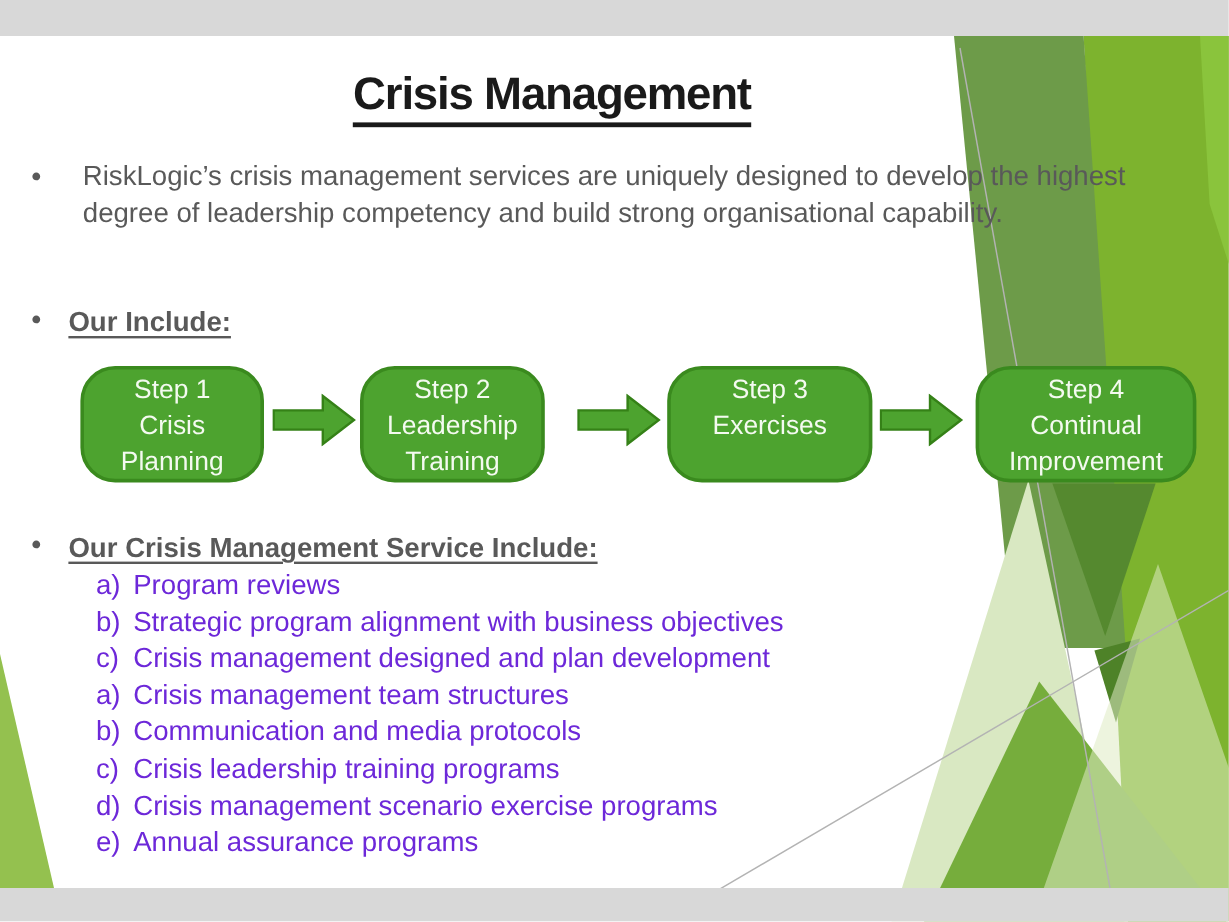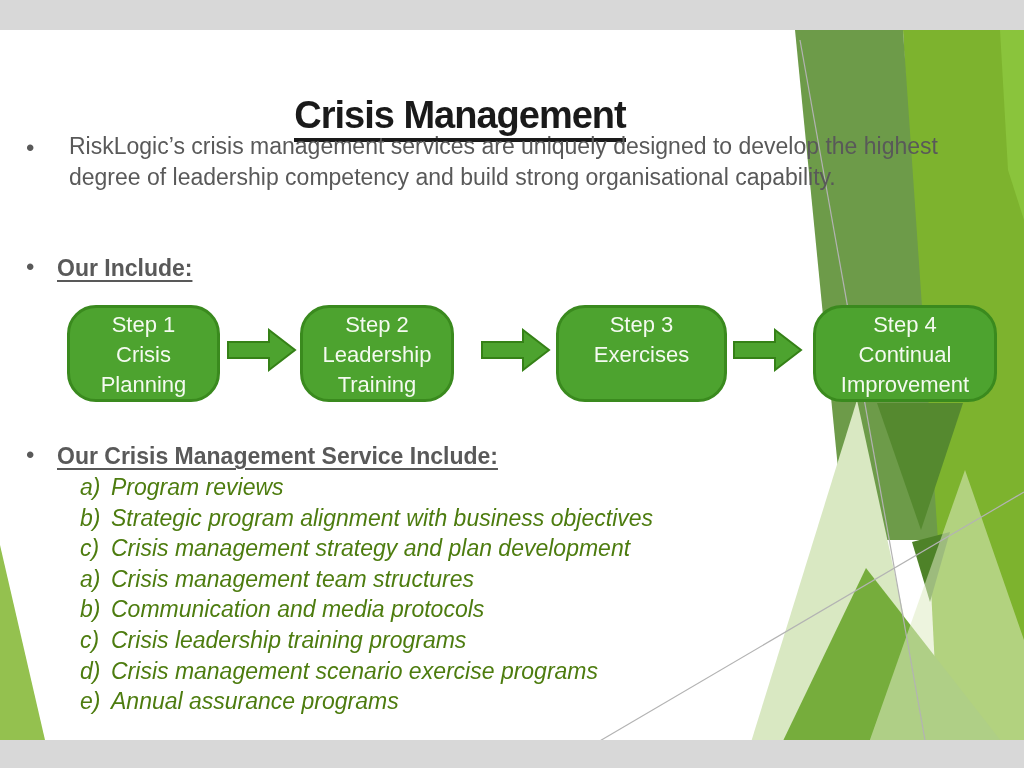--- a/index.html
+++ b/index.html
@@ -8,21 +8,21 @@
     background:#ffffff;
     font-family:"Liberation Sans", sans-serif;
     -webkit-font-smoothing:antialiased;
   }
   .abs{position:absolute;}
   #decor{position:absolute;top:0;left:0;width:1024px;height:768px;z-index:0;}
   #content{position:absolute;top:0;left:0;width:1024px;height:768px;z-index:2;}
 
   .slide-title{
     left:0;top:58px;width:920px;text-align:center;
-    font-size:38px;font-weight:bold;color:#1a1a1a;letter-spacing:-1px;margin-top:36px;
+    font-size:38px;font-weight:bold;color:#1a1a1a;letter-spacing:-1px;
   }
   .slide-title .t-inner{display:inline-block;border-bottom:4px solid #1a1a1a;padding-bottom:1px;}
 
   .bullet{font-size:24px;color:#595959;left:26px;}
   .body-text{color:#595959;font-size:23px;line-height:31px;}
 
   .intro{left:57px;top:131px;width:898px;margin-left:12px;}
 
   .sub-heading{
     font-weight:bold;text-decoration:underline;
@@ -32,21 +32,21 @@
   .step-box{
     box-sizing:border-box;height:97px;border-radius:29px;
     background:#4da32f;border:3px solid #3a8a1e;
     color:#f4faf0;font-size:22px;line-height:30px;text-align:center;
     padding-top:2px;
   }
   .step-box span{display:block;}
   .arrow{top:328px;width:70px;height:44px;}
 
   .svc-list{left:80px;top:472px;width:760px;}
-  .svc-row{height:30.6px;color:#4d7c0f;font-size:23px;line-height:30.6px;white-space:nowrap;font-style:italic;}
+  .svc-row{height:30.6px;color:#6d28d9;font-size:23px;line-height:30.6px;white-space:nowrap;}
   .svc-marker{display:inline-block;width:31px;}
 </style>
 </head>
 <body>
 
 <svg id="decor" viewBox="0 0 1024 768" xmlns="http://www.w3.org/2000/svg">
   <polygon points="903,30 1024,30 1024,768 940,768" fill="#7db32e"></polygon>
   <polygon points="1000,30 1024,30 1024,220 1008,170" fill="#8ac43c"></polygon>
   <polygon points="795,30 903,30 938,540 845,540" fill="#6d9b49"></polygon>
   <polygon points="877,403 963,403 921,530" fill="#55892f"></polygon>
@@ -106,21 +106,21 @@
   <div class="abs body-text sub-heading" style="left:57px;top:441px;">Our Crisis Management Service Include:</div>
 
   <div class="abs svc-list">
     <div class="svc-row">
       <span class="svc-marker">a)</span><span>Program reviews</span>
     </div>
     <div class="svc-row">
       <span class="svc-marker">b)</span><span>Strategic program alignment with business objectives</span>
     </div>
     <div class="svc-row">
-      <span class="svc-marker">c)</span><span>Crisis management strategy and plan development</span>
+      <span class="svc-marker">c)</span><span>Crisis management designed and plan development</span>
     </div>
     <div class="svc-row">
       <span class="svc-marker">a)</span><span>Crisis management team structures</span>
     </div>
     <div class="svc-row">
       <span class="svc-marker">b)</span><span>Communication and media protocols</span>
     </div>
     <div class="svc-row">
       <span class="svc-marker">c)</span><span>Crisis leadership training programs</span>
     </div>

